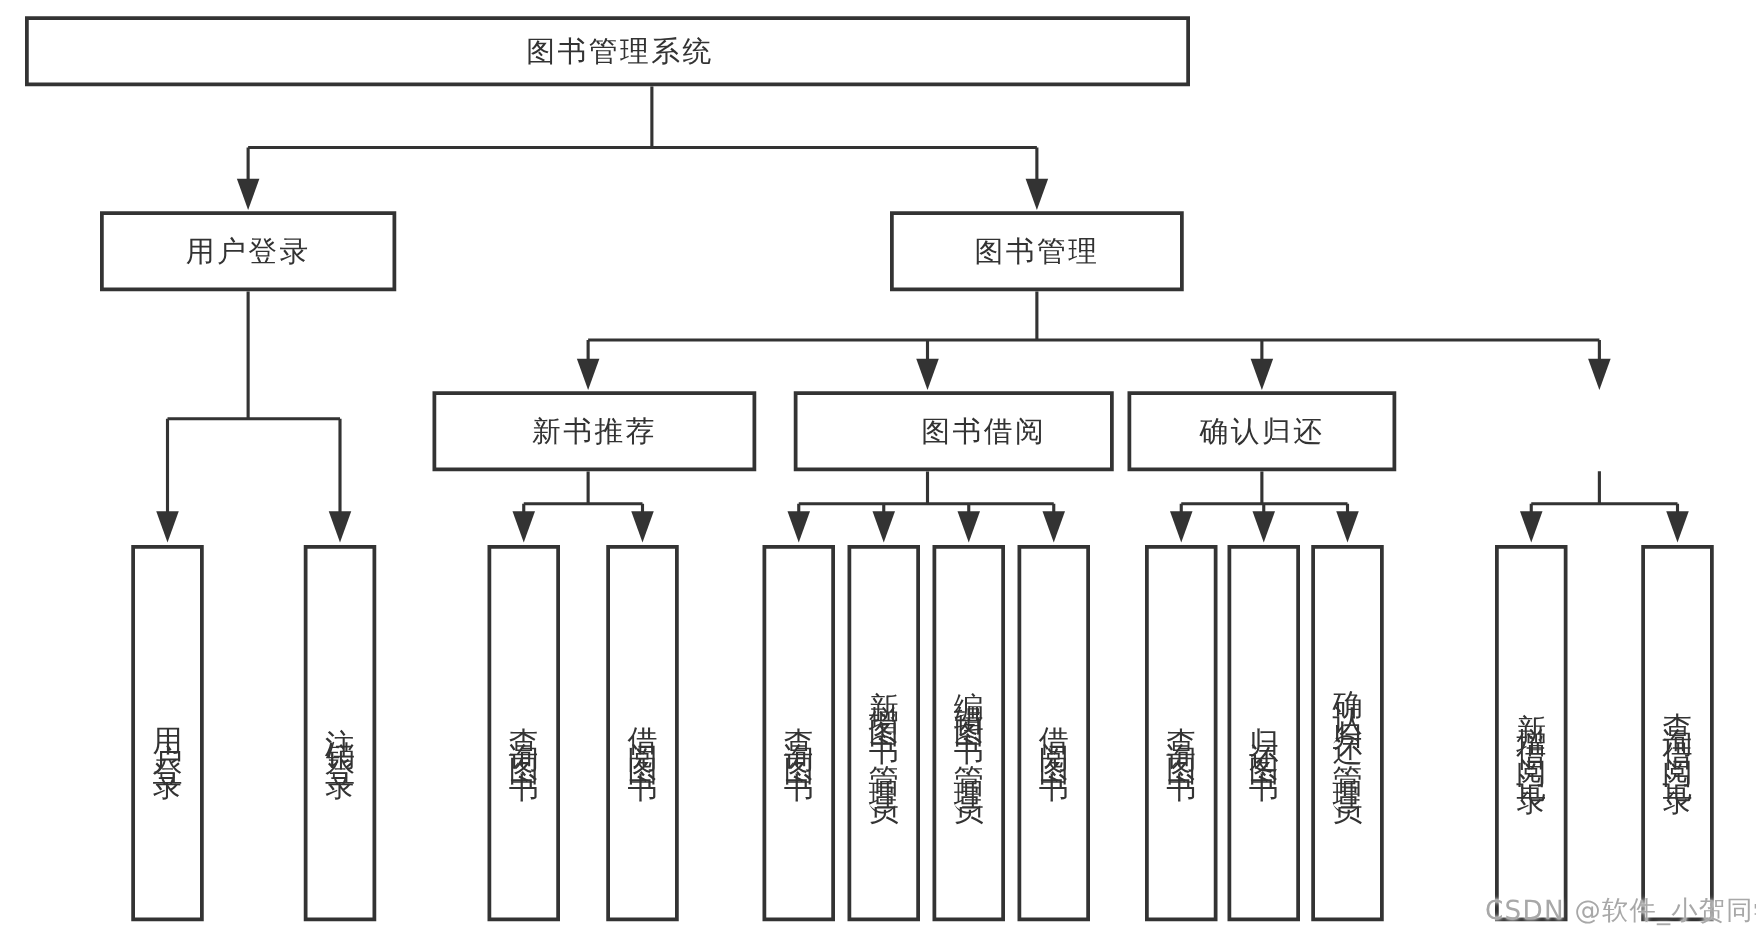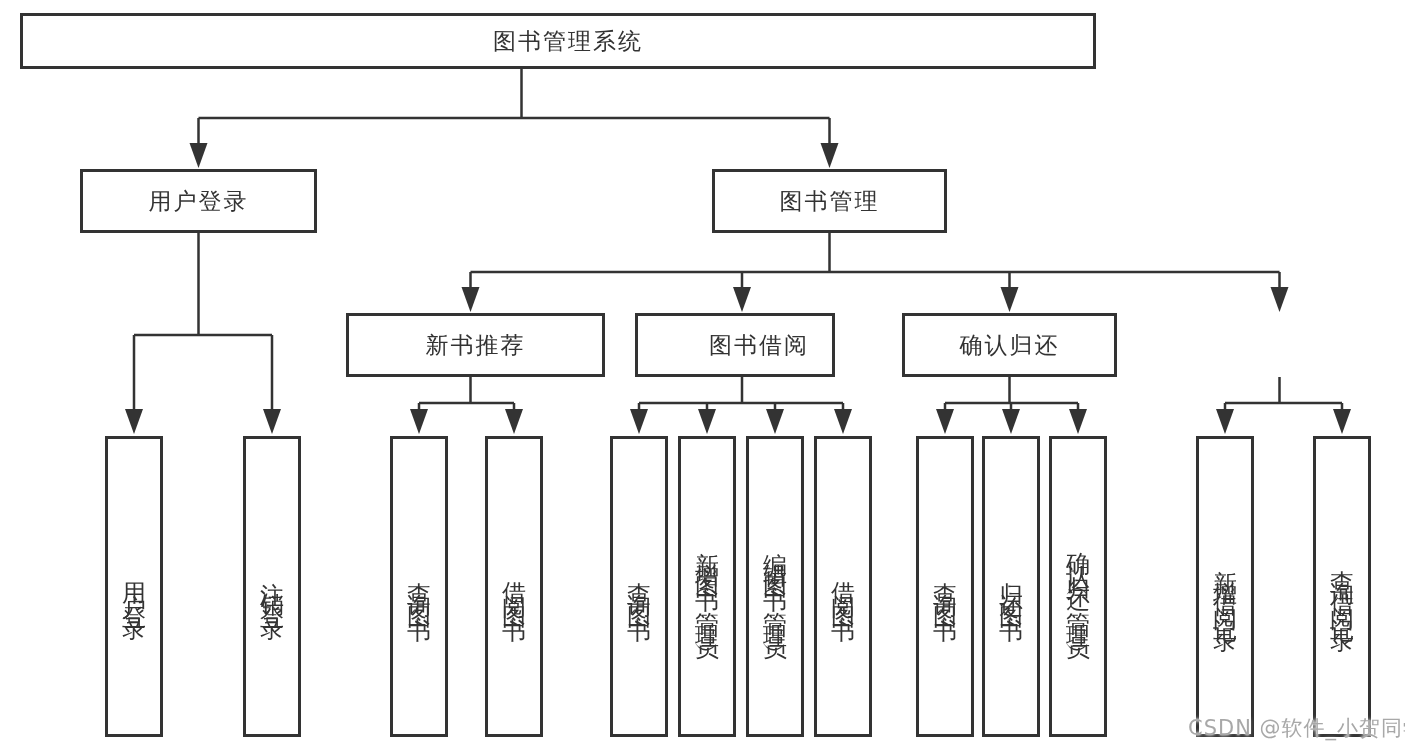--- a/index.html
+++ b/index.html
@@ -89,35 +89,35 @@
       <path class="arrow" d="M1011 434 L1002 409 L1020 409 Z"></path>
       <path class="arrow" d="M1078 434 L1069 409 L1087 409 Z"></path>
     </g>
     <g>
       <path class="line" d="M1279.5 377 V403 M1225 403 H1342 M1225 403 V411 M1342 403 V411"></path>
       <path class="arrow" d="M1225 434 L1216 409 L1234 409 Z"></path>
       <path class="arrow" d="M1342 434 L1333 409 L1351 409 Z"></path>
     </g>
   </svg>
 
-  <div class="box box-h" style="left:20px;top:13px;width:1076px;height:56px;padding-left:20px;">
+  <div class="box box-h" style="left:20px;top:13px;width:932px;height:56px;padding-left:20px;">
     <span>图书管理系统</span>
   </div>
 
   <div class="box box-h" style="left:80px;top:169px;width:237px;height:64px;">
     <span>用户登录</span>
   </div>
   <div class="box box-h" style="left:712px;top:169px;width:235px;height:64px;">
     <span>图书管理</span>
   </div>
 
   <div class="box box-h" style="left:346px;top:313px;width:259px;height:64px;">
     <span>新书推荐</span>
   </div>
-  <div class="box box-h" style="left:635px;top:313px;width:200px;height:64px;padding-left:48px;">
+  <div class="box box-h" style="left:635px;top:313px;width:256px;height:64px;padding-left:48px;">
     <span>图书借阅</span>
   </div>
   <div class="box box-h" style="left:902px;top:313px;width:215px;height:64px;">
     <span>确认归还</span>
   </div>
 
   <div class="box box-v" style="left:105px;">
     <span class="v-label">用户登录</span>
   </div>
   <div class="box box-v" style="left:243px;">

